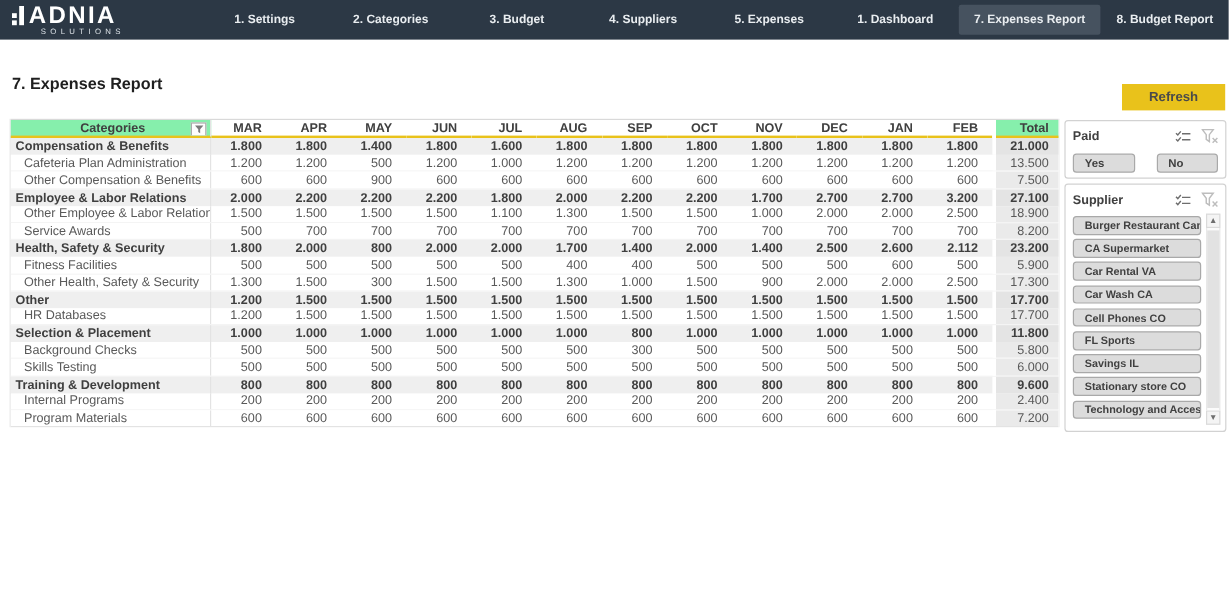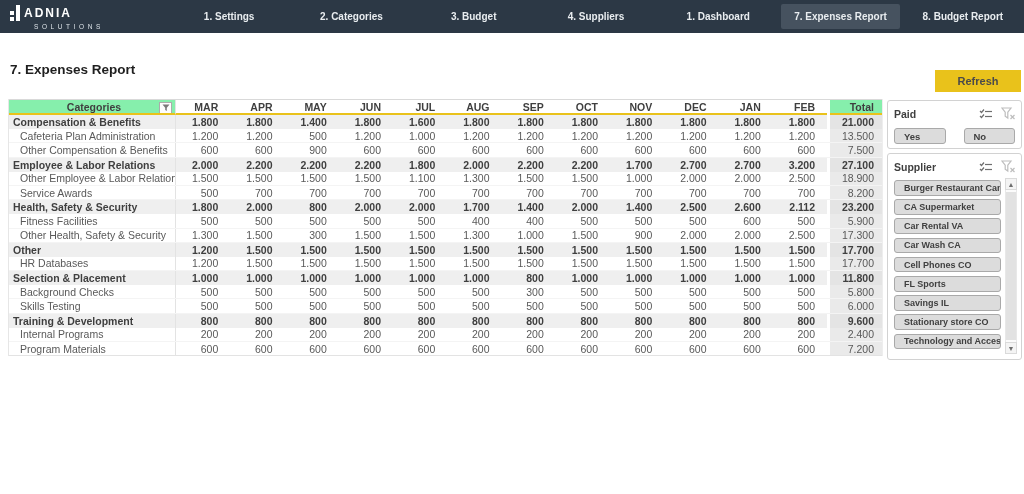--- a/index.html
+++ b/index.html
@@ -18,21 +18,21 @@
   .nav{
     position:absolute;top:0;left:0;width:1024px;height:33px;
     background:var(--nav-bg);display:flex;align-items:stretch;
   }
   .logo{width:168px;padding:3px 0 0 10px;color:#fff;}
   .logo-row{display:flex;align-items:flex-end;gap:4px;height:18px;}
   .logo-bars{display:flex;align-items:flex-end;gap:2px;height:16px;}
   .logo-bars .dotcol{display:flex;flex-direction:column;gap:2px;}
   .logo-bars .dot{width:4px;height:4px;background:#fff;}
   .logo-bars .bar{width:4px;height:16px;background:#fff;}
-  .brand{font-size:12px;font-weight:700;letter-spacing:2px;line-height:16px;}
+  .brand{font-size:20px;font-weight:700;letter-spacing:2px;line-height:16px;}
   .brand-sub{font-size:6.5px;letter-spacing:3.6px;margin:2px 0 0 24px;color:#DDE3E8;}
   .tabs{flex:1;display:flex;align-items:stretch;}
   .tab{flex:1;display:flex;align-items:center;justify-content:center;cursor:pointer;}
   .tab span{
     color:#E9EDF0;font-size:10px;font-weight:600;
     padding:7px 13px;border-radius:2px;white-space:nowrap;
   }
   .tab.active span{background:var(--nav-active);}
   
   .page-title{position:absolute;top:62px;left:10px;font-size:13.5px;font-weight:600;color:#1f1f1f;}
@@ -130,20 +130,23 @@
         <span>1. Settings</span>
       </div>
       <div class="tab">
         <span>2. Categories</span>
       </div>
       <div class="tab">
         <span>3. Budget</span>
       </div>
       <div class="tab">
         <span>4. Suppliers</span>
+      </div>
+      <div class="tab">
+        <span>5. Expenses</span>
       </div>
       <div class="tab">
         <span>1. Dashboard</span>
       </div>
       <div class="tab active">
         <span>7. Expenses Report</span>
       </div>
       <div class="tab">
         <span>8. Budget Report</span>
       </div>

